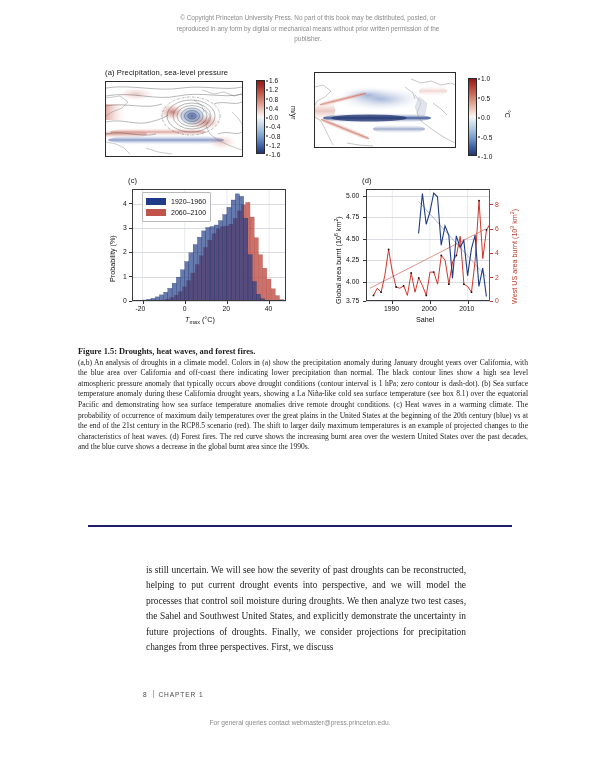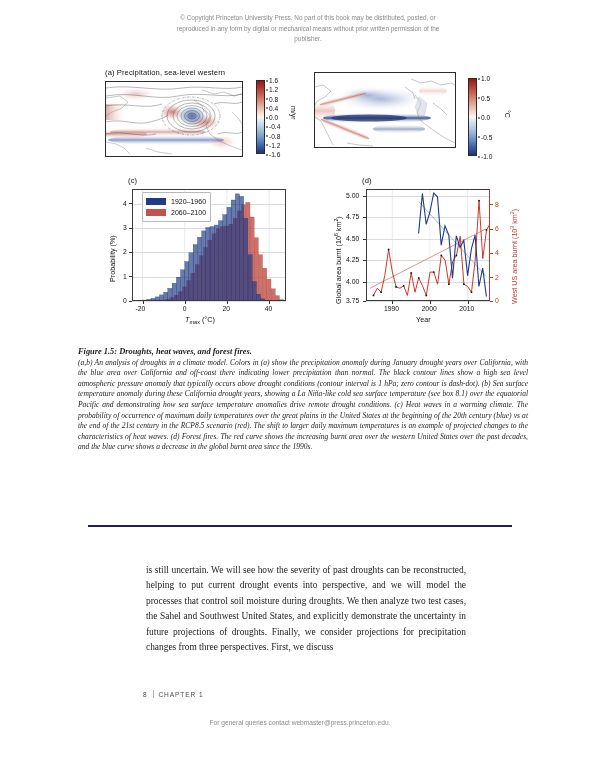--- a/index.html
+++ b/index.html
@@ -184,21 +184,20 @@
   .caption {
     position: absolute;
     left: 78px;
     top: 347px;
     width: 450px;
     font-family: "Liberation Serif", serif;
     font-size: 7.55px;
     line-height: 10.6px;
     color: #1c1c1c;
     text-align: justify;
-    font-style: italic;
   }
   .caption-head {
     font-weight: bold;
     font-size: 8.4px;
   }
 
   .rule {
     position: absolute;
     left: 88px;
     top: 525px;
@@ -251,21 +250,21 @@
   }
 </style>
 </head>
 <body>
 
 <div class="copyright">© Copyright Princeton University Press. No part of this book may be distributed, posted, or reproduced in any form by digital or mechanical means without prior written permission of the publisher.</div>
 
 <div class="figure-block">
 
   <div class="map-panel" style="left:27px; top:0; width:210px;">
-    <div class="panel-title">(a) Precipitation, sea-level western</div>
+    <div class="panel-title">(a) Precipitation, sea-level pressure</div>
     <div class="map-box" style="margin-top:4px; width:136px; height:74px;">
       <svg class="map-canvas" width="136" height="74" viewBox="0 0 136 74">
         <defs>
           <radialGradient id="aLow" cx="50%" cy="50%" r="50%">
             <stop offset="0%" stop-color="#4a5fa4" stop-opacity="0.95"></stop>
             <stop offset="55%" stop-color="#8ea6cf" stop-opacity="0.6"></stop>
             <stop offset="100%" stop-color="#ffffff" stop-opacity="0"></stop>
           </radialGradient>
           <radialGradient id="aHigh" cx="50%" cy="50%" r="50%">
             <stop offset="0%" stop-color="#b4453c" stop-opacity="0.85"></stop>
@@ -620,21 +619,21 @@
     <div class="tick-mark" style="left:86.3px; top:125px; width:0.8px; height:3px;"></div>
     <div class="tick-mark" style="left:123.9px; top:125px; width:0.8px; height:3px;"></div>
     <div class="tick-mark" style="left:161.5px; top:125px; width:0.8px; height:3px;"></div>
 
     <div class="axis-title vert" style="left:27px; top:16px; height:112px;">
       <span>Global area burnt (10<sup style="font-size:5.2px">6</sup> km<sup style="font-size:5.2px">2</sup>)</span>
     </div>
     <div class="axis-title vert red" style="left:203px; top:16px; height:112px;">
       <span>West US area burnt (10<sup style="font-size:5.2px">3</sup> km<sup style="font-size:5.2px">2</sup>)</span>
     </div>
-    <div class="axis-title" style="left:110px; top:139px;">Year</div>
+    <div class="axis-title" style="left:110px; top:139px;">Sahel</div>
   </div>
 </div>
 
 <div class="caption">
   <span class="caption-head">Figure 1.5: Droughts, heat waves, and forest fires.</span>
   <br>
   <span>(a,b) An analysis of droughts in a climate model. Colors in (a) show the precipitation anomaly during January drought years over California, with the blue area over California and off-coast there indicating lower precipitation than normal. The black contour lines show a high sea level atmospheric pressure anomaly that typically occurs above drought conditions (contour interval is 1 hPa; zero contour is dash-dot). (b) Sea surface temperature anomaly during these California drought years, showing a La Niña-like cold sea surface temperature (see box 8.1) over the equatorial Pacific and demonstrating how sea surface temperature anomalies drive remote drought conditions. (c) Heat waves in a warming climate. The probability of occurrence of maximum daily temperatures over the great plains in the United States at the beginning of the 20th century (blue) vs at the end of the 21st century in the RCP8.5 scenario (red). The shift to larger daily maximum temperatures is an example of projected changes to the characteristics of heat waves. (d) Forest fires. The red curve shows the increasing burnt area over the western United States over the past decades, and the blue curve shows a decrease in the global burnt area since the 1990s.</span>
 </div>
 
 <div class="rule"></div>

